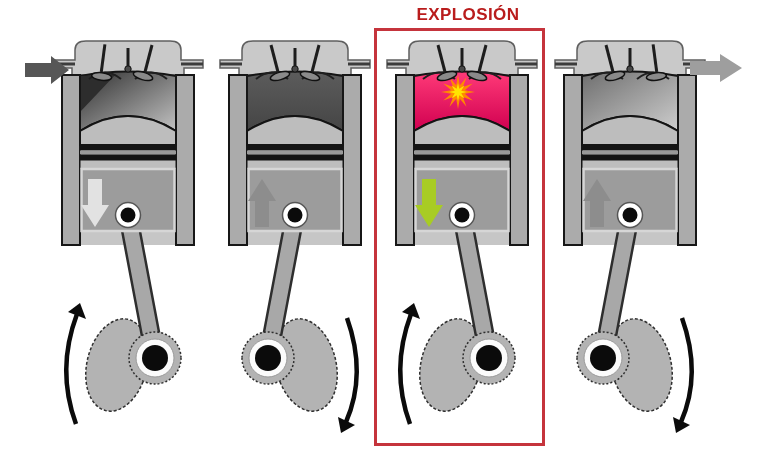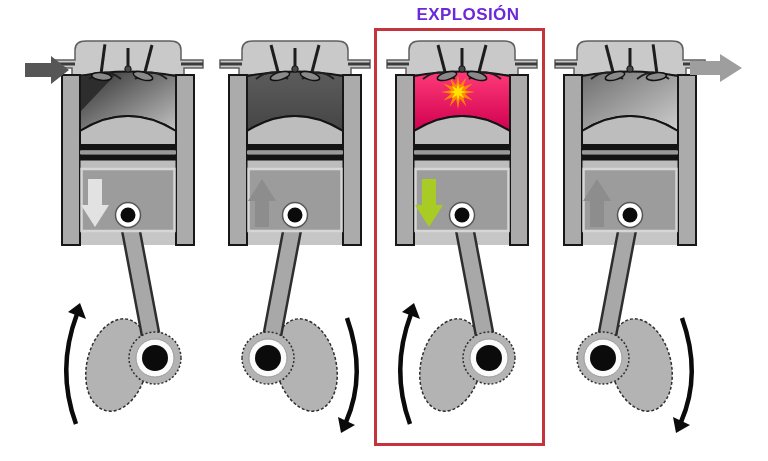--- a/index.html
+++ b/index.html
@@ -8,21 +8,21 @@
   .engine{position:absolute;top:38px;width:242px;height:422px;overflow:visible;}
   .title{position:absolute;top:5px;left:347px;width:242px;text-align:center;
          font-weight:bold;font-size:17px;letter-spacing:.4px;color:#0c0c0c;}
   .highlight{position:absolute;left:374px;top:28px;width:171px;height:418px;
              border:3px solid #c5343c;box-sizing:border-box;background:transparent;}
 </style>
 </head>
 <body>
 
 <div class="canvas">
-  <div class="title" style="color: #6d28d9;">EXPLOSIÓN</div>
+  <div class="title" style="color: #b91c1c;">EXPLOSIÓN</div>
   <svg class="engine" viewBox="0 0 242 422" xmlns="http://www.w3.org/2000/svg" style="left: 13px;">
     <defs>
       <linearGradient class="chamber-grad" x1="0" y1="0" x2="1" y2="1" id="chamber-grad-0">
         <stop offset="0" stop-color="#2f2f2f"></stop>
         <stop offset="1" stop-color="#c2c2c2"></stop>
       </linearGradient>
     </defs>
 
     <path class="head" d="M59,37 L59,30 L40,30 L40,22 L62,22 L62,12 Q62,3 73,3 L157,3 Q168,3 168,12 L168,22 L190,22 L190,30 L171,30 L171,37 Z" fill="#c9c9c9" stroke="#5f5f5f" stroke-width="1.5"></path>
     <line x1="40" y1="26" x2="62" y2="26" stroke="#3c3c3c" stroke-width="3"></line>

